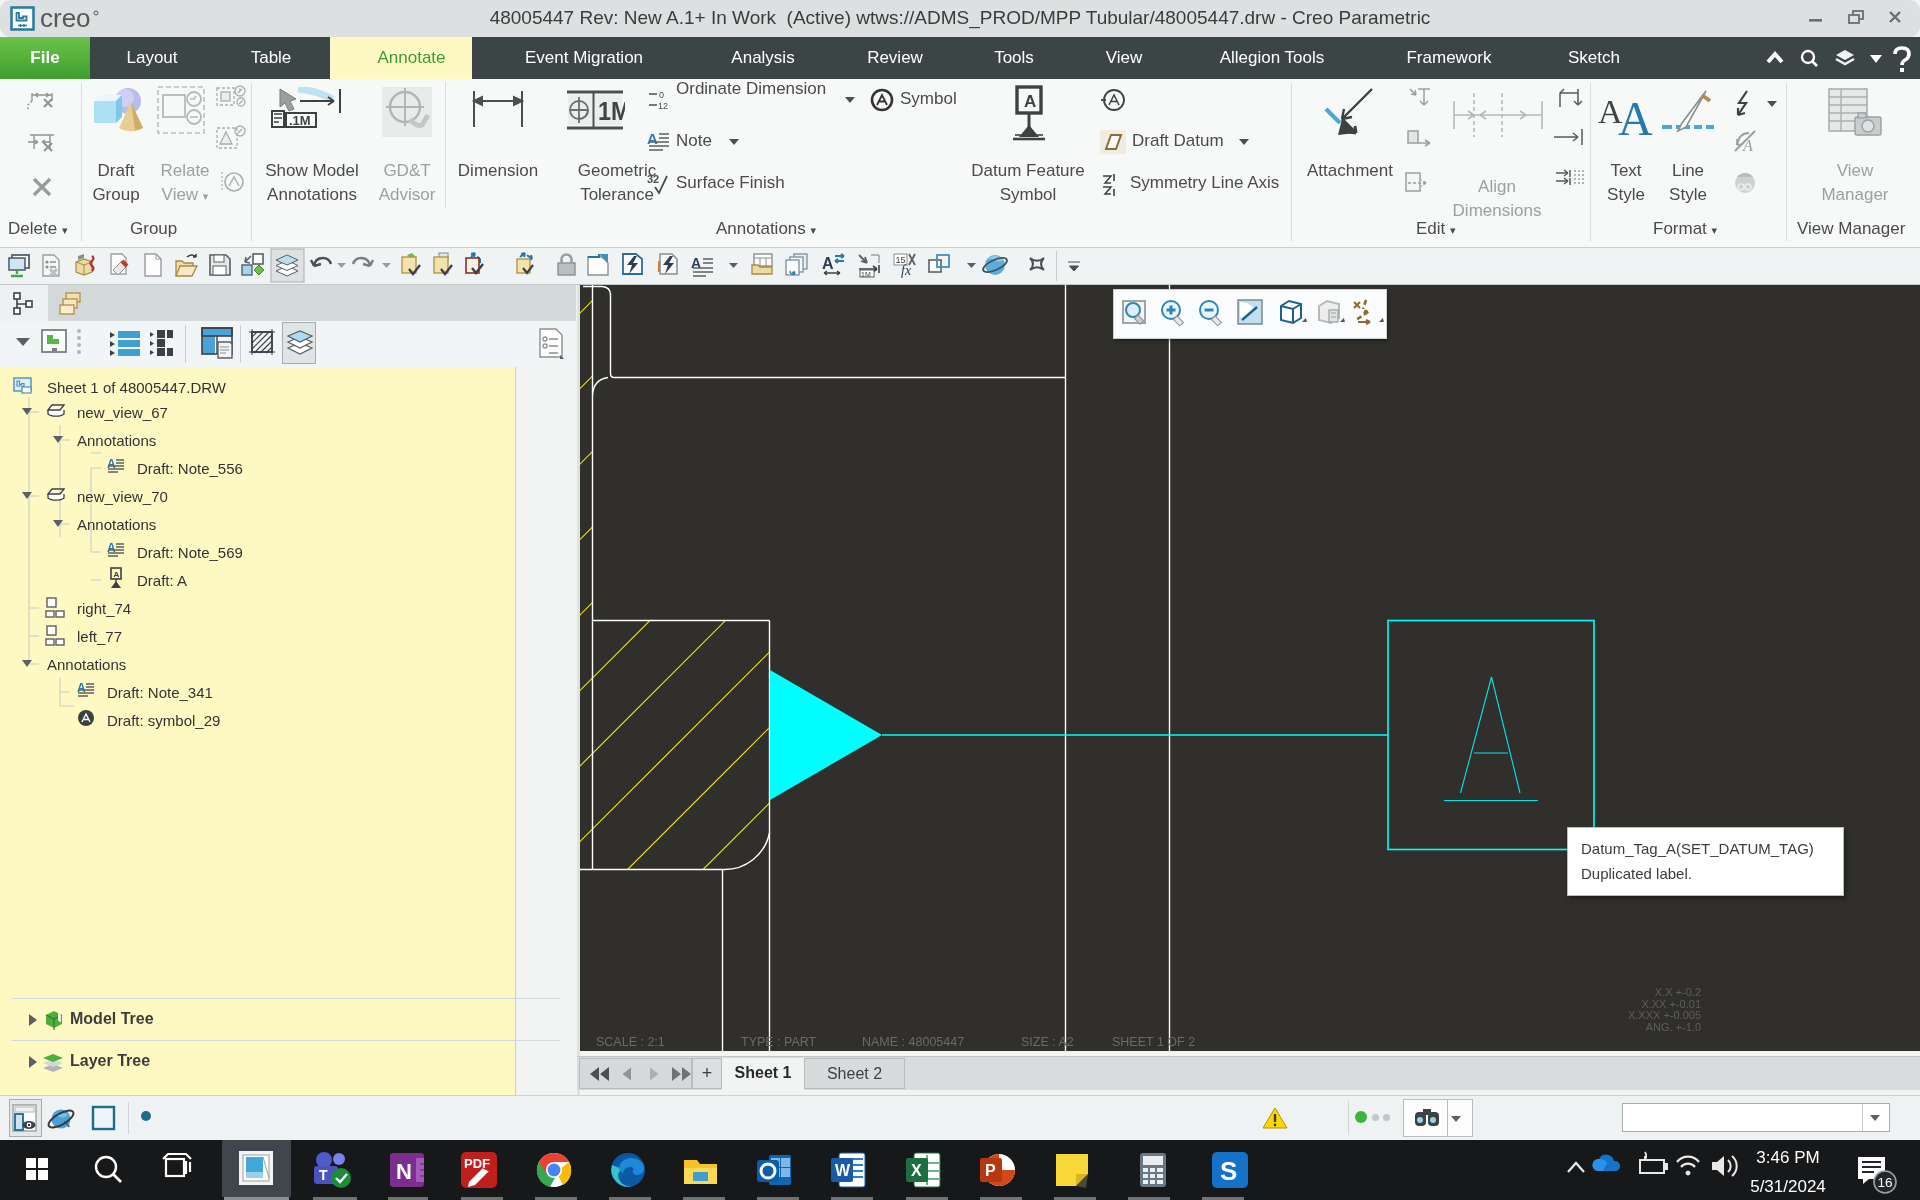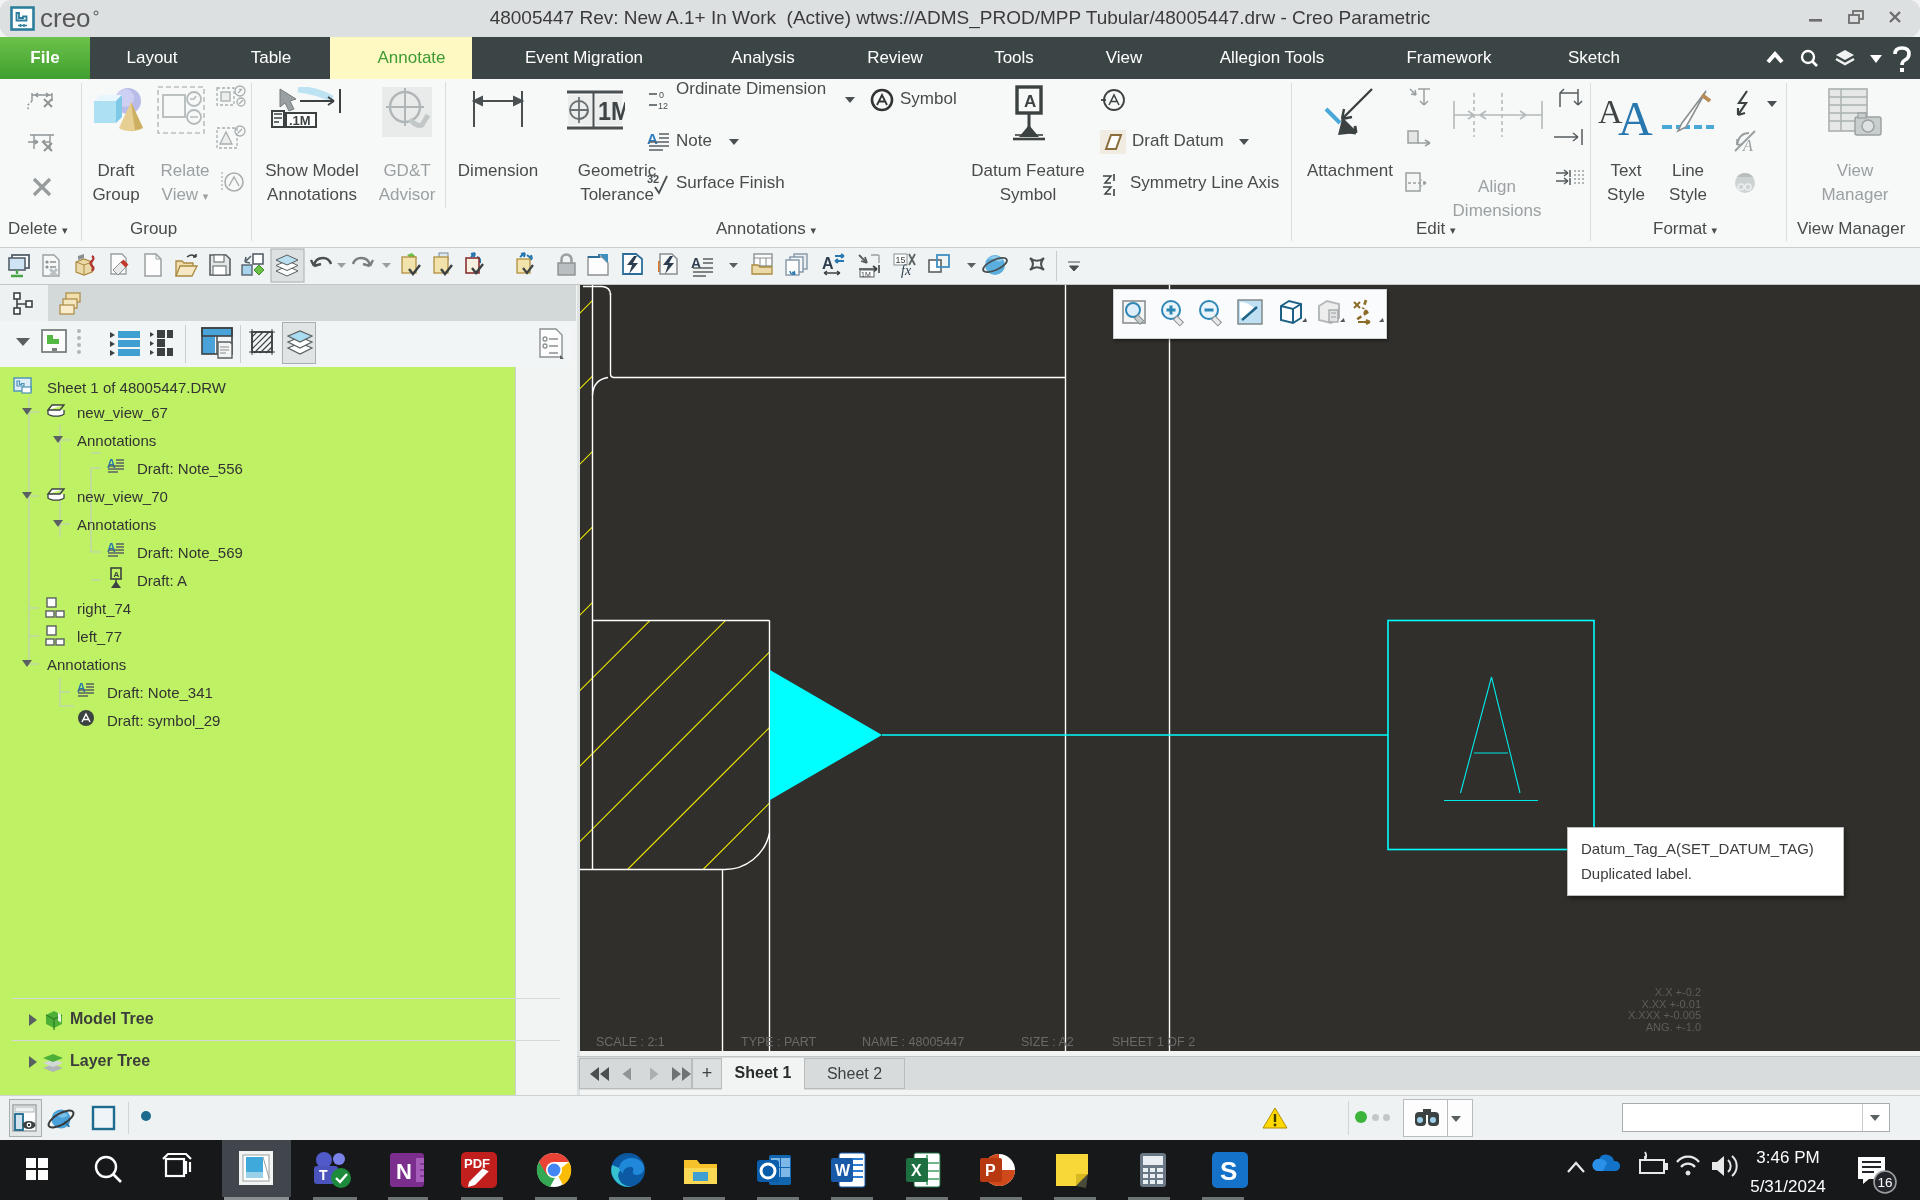--- a/index.html
+++ b/index.html
@@ -18,21 +18,21 @@
   #tab-annotate { background:#fef9c3; color:#3e9b33;padding-left:21px; }
   
   #ribbon { position:absolute; left:0; top:79px; width:1920px; height:169px; background:#f7f8f8; border-bottom:1px solid #c9cecf; }
   .rsep { position:absolute; top:4px; width:1px; height:158px; background:#d9dddd; }
   .rlabel { position:absolute; top:136px; font-size:17px; color:#4b4b4b; white-space:nowrap; }
   .rlabel2 { position:absolute; font-size:17px; color:#4b4b4b; text-align:center; line-height:24px; white-space:nowrap; }
   .gray { color:#9ba1a2 !important; }
   
   #qat { position:absolute; left:0; top:248px; width:1920px; height:37px; background:#f0f3f3; border-bottom:1px solid #c2c8c9; }
   
-  #panel { position:absolute; left:0; top:285px; width:516px; height:810px; background:#bef264; border-right:1px solid #c9cfd0; }
+  #panel { position:absolute; left:0; top:285px; width:516px; height:810px; background:#fef9c3; border-right:1px solid #c9cfd0; }
   #panel-tabs { position:absolute; left:0; top:0; width:576px; height:36px; background:#d3d8d9; }
   #panel-toolbar { position:absolute; left:0; top:36px; width:573px; height:46px; background:#f2f5f5; }
   #mtree-hdr, #ltree-hdr { position:absolute; left:0; width:573px; font-size:16px; font-weight:bold; color:#3c3c3c; }
   
   #sash { position:absolute; left:577px; top:285px; width:3px; height:810px; background:#dde2e3; }
   
   #canvas { position:absolute; left:580px; top:285px; width:1340px; height:766px; background:#302f2b; }
   
   #sheetbar { position:absolute; left:577px; top:1056px; width:1343px; height:34px; background:#d9dcdc; border-top:1px solid #c0c5c6; }
   

